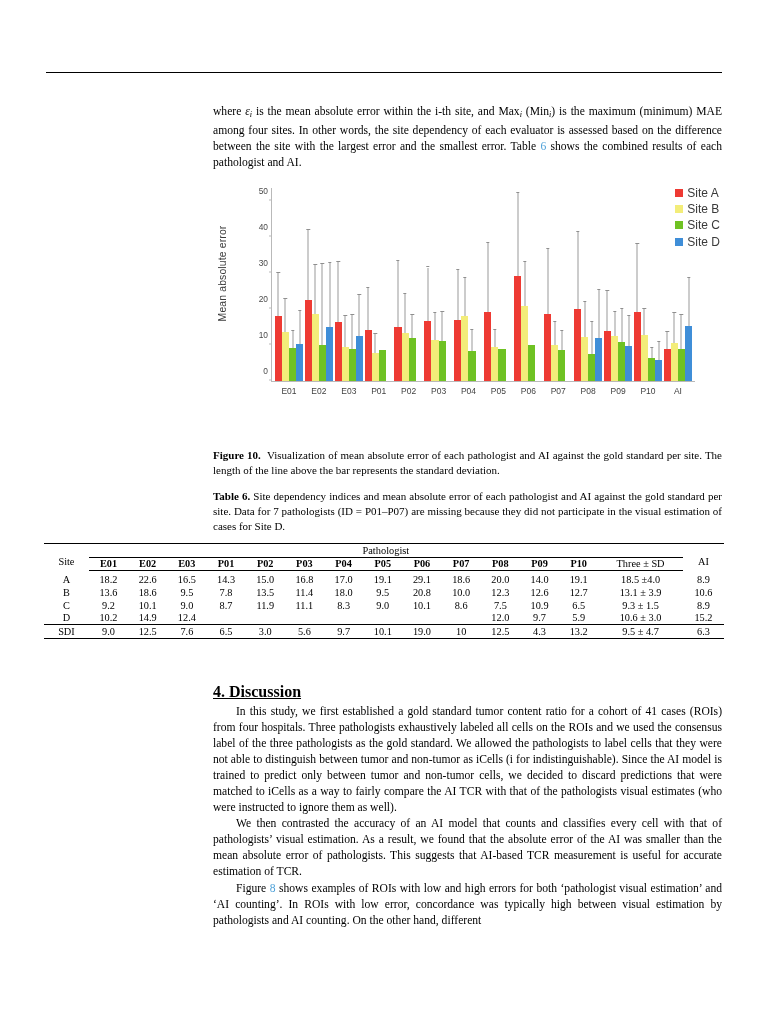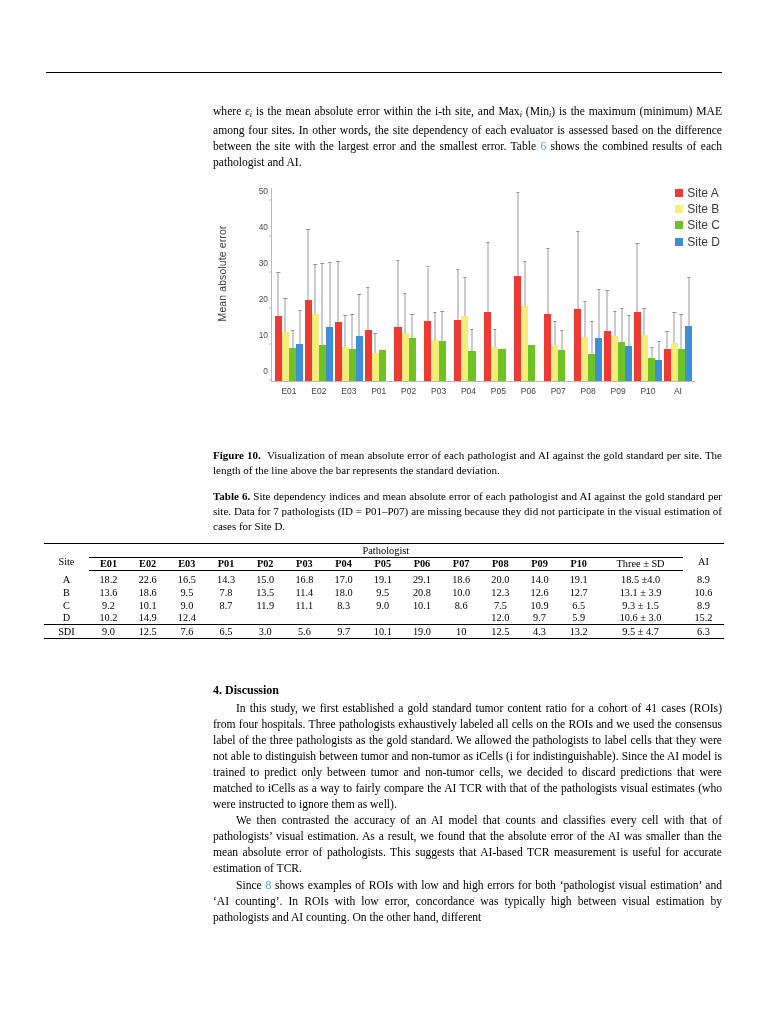--- a/index.html
+++ b/index.html
@@ -208,22 +208,23 @@
   .mean-col { width: 86px; }
   .num-col { width: 40px; }
   .datarow td { padding-top: 1.3px; padding-bottom: 1.3px; }
   .sdi-row td { border-top: 1px solid #000; padding-top: 2.5px; padding-bottom: 2px; }
   .rule-bottom td { border-top: 1.2px solid #000; height: 0; padding: 0; }
   .spacerrow td { height: 3px; padding: 0; border: none; }
 
   
   h2.sec {
     margin: 0;
-    font-size: 12px;
+    font-size: 16px;
     font-weight: bold;
+    text-decoration: underline;
   }
 </style>
 </head>
 <body>
 
 <div class="page">
 
   <div class="runrule"></div>
 
   <div class="col" style="top:104px;">
@@ -687,16 +688,16 @@
             <td colspan="16"></td>
           </tr>
         </tbody>
     </table>
   </div>
 
   <div class="col" style="top:683px;">
     <h2 class="sec">4. Discussion</h2>
     <p class="body indent" style="margin-top:3px;">In this study, we first established a gold standard tumor content ratio for a cohort of 41 cases (ROIs) from four hospitals. Three pathologists exhaustively labeled all cells on the ROIs and we used the consensus label of the three pathologists as the gold standard. We allowed the pathologists to label cells that they were not able to distinguish between tumor and non-tumor as iCells (i for indistinguishable). Since the AI model is trained to predict only between tumor and non-tumor cells, we decided to discard predictions that were matched to iCells as a way to fairly compare the AI TCR with that of the pathologists visual estimates (who were instructed to ignore them as well).</p>
     <p class="body indent">We then contrasted the accuracy of an AI model that counts and classifies every cell with that of pathologists’ visual estimation. As a result, we found that the absolute error of the AI was smaller than the mean absolute error of pathologists. This suggests that AI-based TCR measurement is useful for accurate estimation of TCR.</p>
-    <p class="body indent"><span>Since </span><span class="lnk">8</span><span> shows examples of ROIs with low and high errors for both ‘pathologist visual estimation’ and ‘AI counting’. In ROIs with low error, concordance was typically high between visual estimation by pathologists and AI counting. On the other hand, different</span></p>
+    <p class="body indent"><span>Figure </span><span class="lnk">8</span><span> shows examples of ROIs with low and high errors for both ‘pathologist visual estimation’ and ‘AI counting’. In ROIs with low error, concordance was typically high between visual estimation by pathologists and AI counting. On the other hand, different</span></p>
   </div>
 
 </div>
 
 </body></html>

